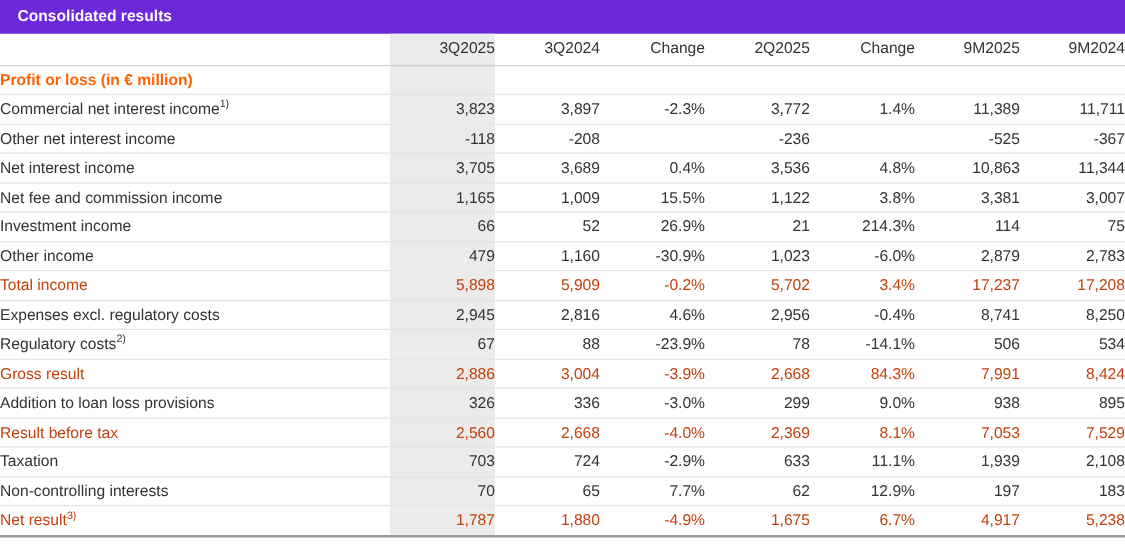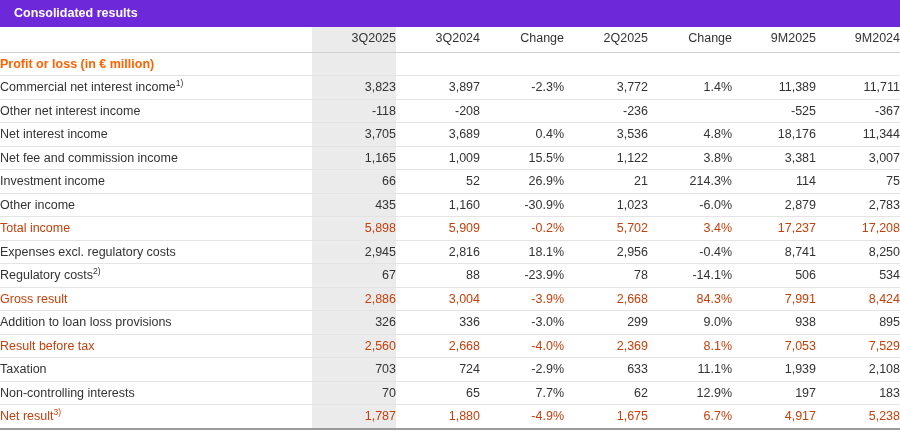--- a/index.html
+++ b/index.html
@@ -148,21 +148,21 @@
           <td class="num">-525</td>
           <td class="num">-367</td>
         </tr>
         <tr>
           <td class="lbl">Net interest income</td>
           <td class="num hl">3,705</td>
           <td class="num">3,689</td>
           <td class="num">0.4%</td>
           <td class="num">3,536</td>
           <td class="num">4.8%</td>
-          <td class="num">18,176</td>
+          <td class="num">10,863</td>
           <td class="num">11,344</td>
         </tr>
         <tr>
           <td class="lbl">Net fee and commission income</td>
           <td class="num hl">1,165</td>
           <td class="num">1,009</td>
           <td class="num">15.5%</td>
           <td class="num">1,122</td>
           <td class="num">3.8%</td>
           <td class="num">3,381</td>
@@ -173,21 +173,21 @@
           <td class="num hl">66</td>
           <td class="num">52</td>
           <td class="num">26.9%</td>
           <td class="num">21</td>
           <td class="num">214.3%</td>
           <td class="num">114</td>
           <td class="num">75</td>
         </tr>
         <tr>
           <td class="lbl">Other income</td>
-          <td class="num hl">435</td>
+          <td class="num hl">479</td>
           <td class="num">1,160</td>
           <td class="num">-30.9%</td>
           <td class="num">1,023</td>
           <td class="num">-6.0%</td>
           <td class="num">2,879</td>
           <td class="num">2,783</td>
         </tr>
         <tr class="bold">
           <td class="lbl">Total income</td>
           <td class="num hl">5,898</td>
@@ -195,21 +195,21 @@
           <td class="num">-0.2%</td>
           <td class="num">5,702</td>
           <td class="num">3.4%</td>
           <td class="num">17,237</td>
           <td class="num">17,208</td>
         </tr>
         <tr>
           <td class="lbl">Expenses excl. regulatory costs</td>
           <td class="num hl">2,945</td>
           <td class="num">2,816</td>
-          <td class="num">18.1%</td>
+          <td class="num">4.6%</td>
           <td class="num">2,956</td>
           <td class="num">-0.4%</td>
           <td class="num">8,741</td>
           <td class="num">8,250</td>
         </tr>
         <tr>
           <td class="lbl">Regulatory costs<sup>2)</sup></td>
           <td class="num hl">67</td>
           <td class="num">88</td>
           <td class="num">-23.9%</td>

